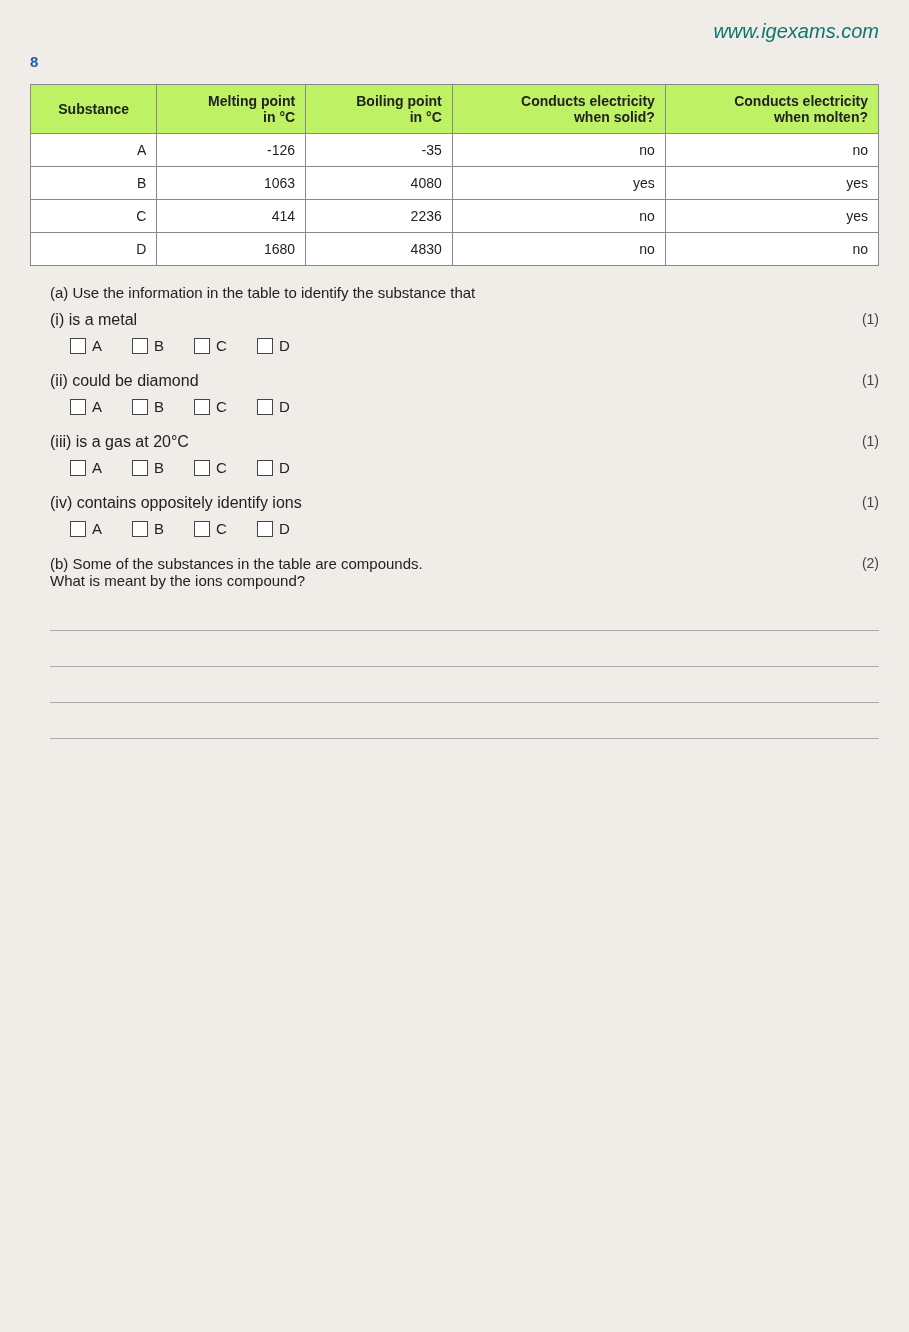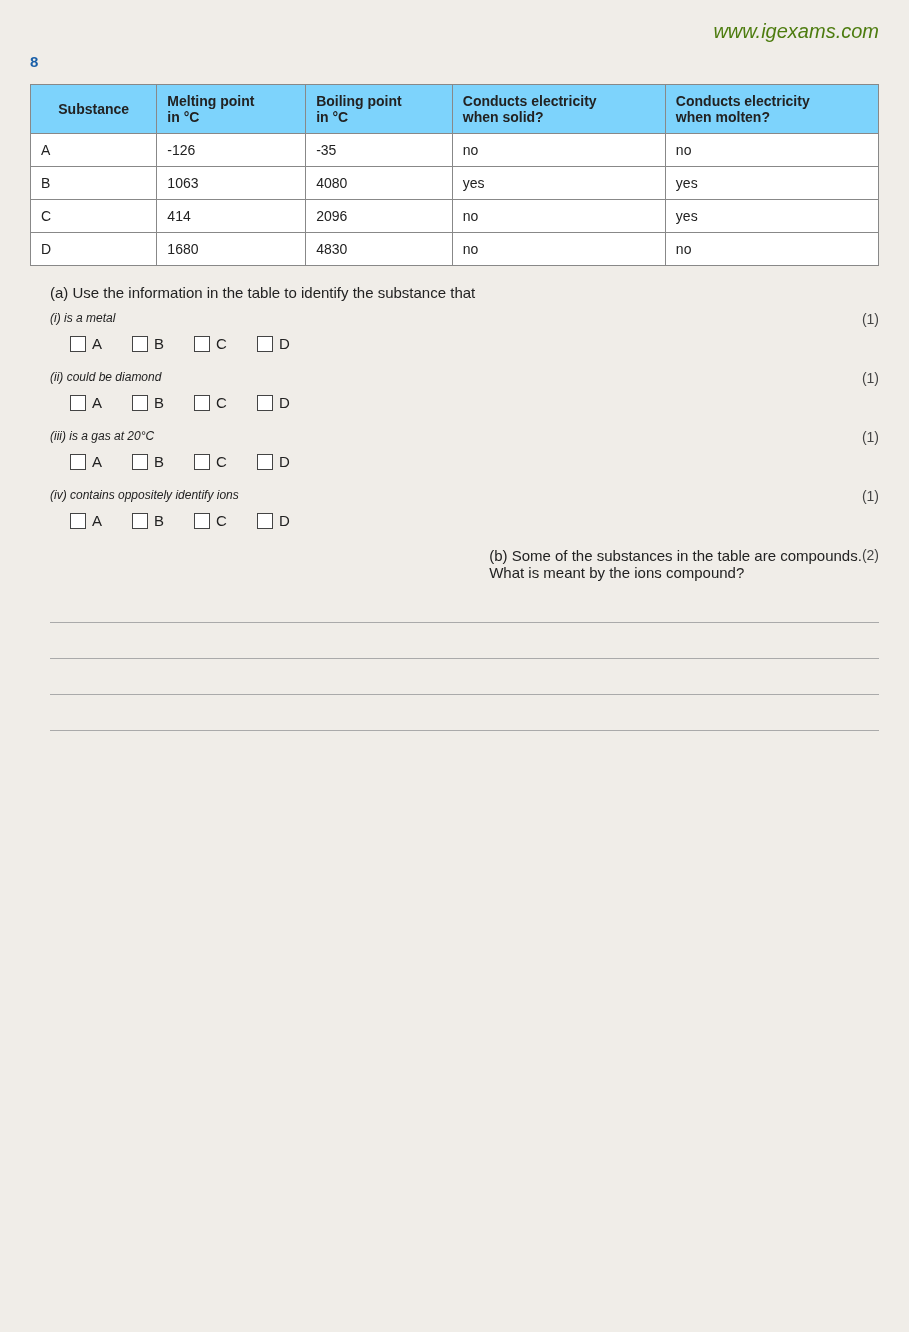--- a/index.html
+++ b/index.html
@@ -8,21 +8,21 @@
       background: #f0ede8;
       font-family: Arial, sans-serif;
       font-size: 15px;
       color: #222;
       padding: 20px 30px;
     }
 
     .website {
       text-align: right;
       font-size: 20px;
-      color: #4d7c0f;
+      color: #0f766e;
       margin-bottom: 10px;
       font-style: italic;
     }
 
     .question-intro {
       display: flex;
       align-items: flex-start;
       margin-bottom: 14px;
       font-size: 15px;
     }
@@ -37,26 +37,26 @@
     table {
       border-collapse: collapse;
       width: 100%;
       margin-bottom: 18px;
       background: #fff;
     }
 
     table th, table td {
       border: 1px solid #888;
       padding: 8px 10px;
-      text-align: left;
+      text-align: right;
       font-size: 14px;
     }
 
     table th {
-      background: #7dd3fc;
+      background: #bef264;
       font-weight: bold;
     }
 
     table th.substance-col {
       text-align: center;
     }
 
     table td.substance-label {
       font-weight: normal;
     }
@@ -71,22 +71,21 @@
     }
 
     .sub-part-header {
       display: flex;
       justify-content: space-between;
       align-items: flex-start;
       margin-bottom: 8px;
     }
 
     .sub-part-label {
-      font-size: 12px;
-      font-style: italic;
+      font-size: 16px;
     }
 
     .marks {
       font-size: 14px;
       color: #444;
       white-space: nowrap;
     }
 
     .options-row {
       display: flex;
@@ -112,21 +111,21 @@
       cursor: pointer;
       flex-shrink: 0;
     }
 
     .section-b {
       margin-top: 18px;
     }
 
     .section-b-header {
       display: flex;
-      justify-content: flex-end;
+      justify-content: space-between;
       margin-bottom: 8px;
     }
 
     .answer-lines {
       margin-top: 10px;
     }
 
     .answer-line {
       border-bottom: 1px solid #aaa;
       height: 32px;
@@ -168,21 +167,21 @@
       <tr>
       <td class="substance-label">B</td>
       <td>1063</td>
       <td>4080</td>
       <td>yes</td>
       <td>yes</td>
     </tr>
       <tr>
       <td class="substance-label">C</td>
       <td>414</td>
-      <td>2096</td>
+      <td>2236</td>
       <td>no</td>
       <td>yes</td>
     </tr>
       <tr>
       <td class="substance-label">D</td>
       <td>1680</td>
       <td>4830</td>
       <td>no</td>
       <td>no</td>
     </tr>

